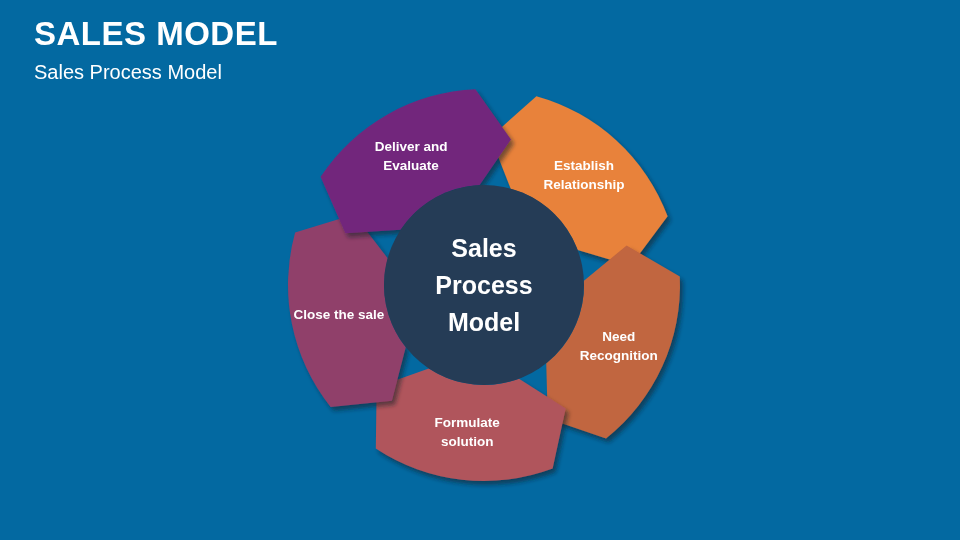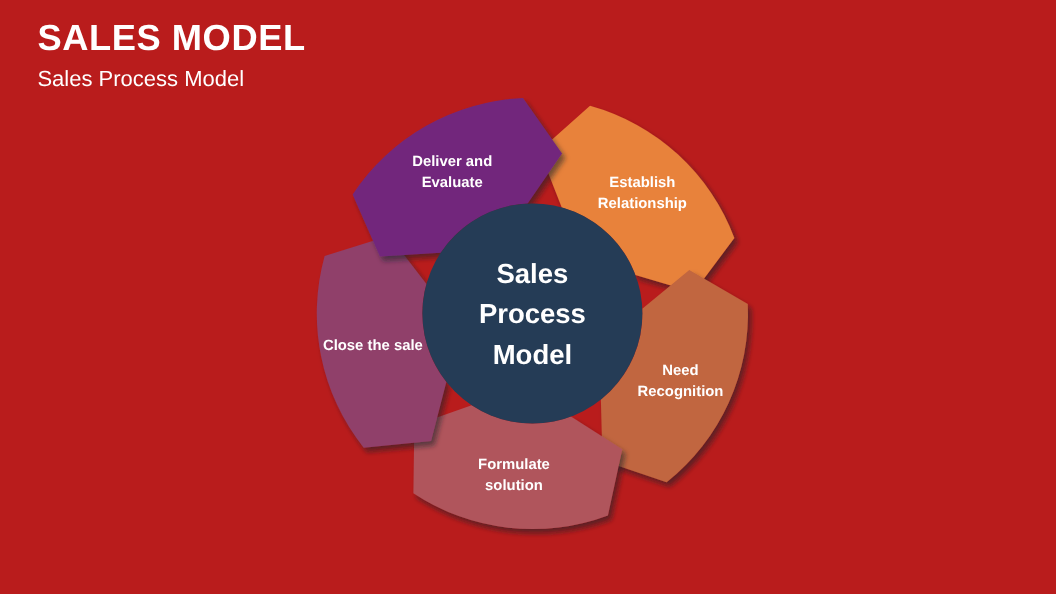--- a/index.html
+++ b/index.html
@@ -69,21 +69,21 @@
     font-family: "Liberation Sans", sans-serif;
     font-size: 25px;
     font-weight: bold;
     fill: #ffffff;
     text-anchor: middle;
   }
 </style>
 </head>
 <body style="background: rgb(37, 60, 86);">
 
-<div id="slide" style="background: #b91c1c;">
+<div id="slide" style="background: #0369a1;">
 
   <div id="title-block">
     <h1 id="slide-title">SALES MODEL</h1>
     <h2 id="slide-subtitle">Sales Process Model</h2>
   </div>
 
   <div id="diagram-wrap">
     <svg id="cycle" viewBox="0 0 960 540" xmlns="http://www.w3.org/2000/svg">
       <defs>
         <filter id="segShadow" x="-30%" y="-30%" width="180%" height="180%">

